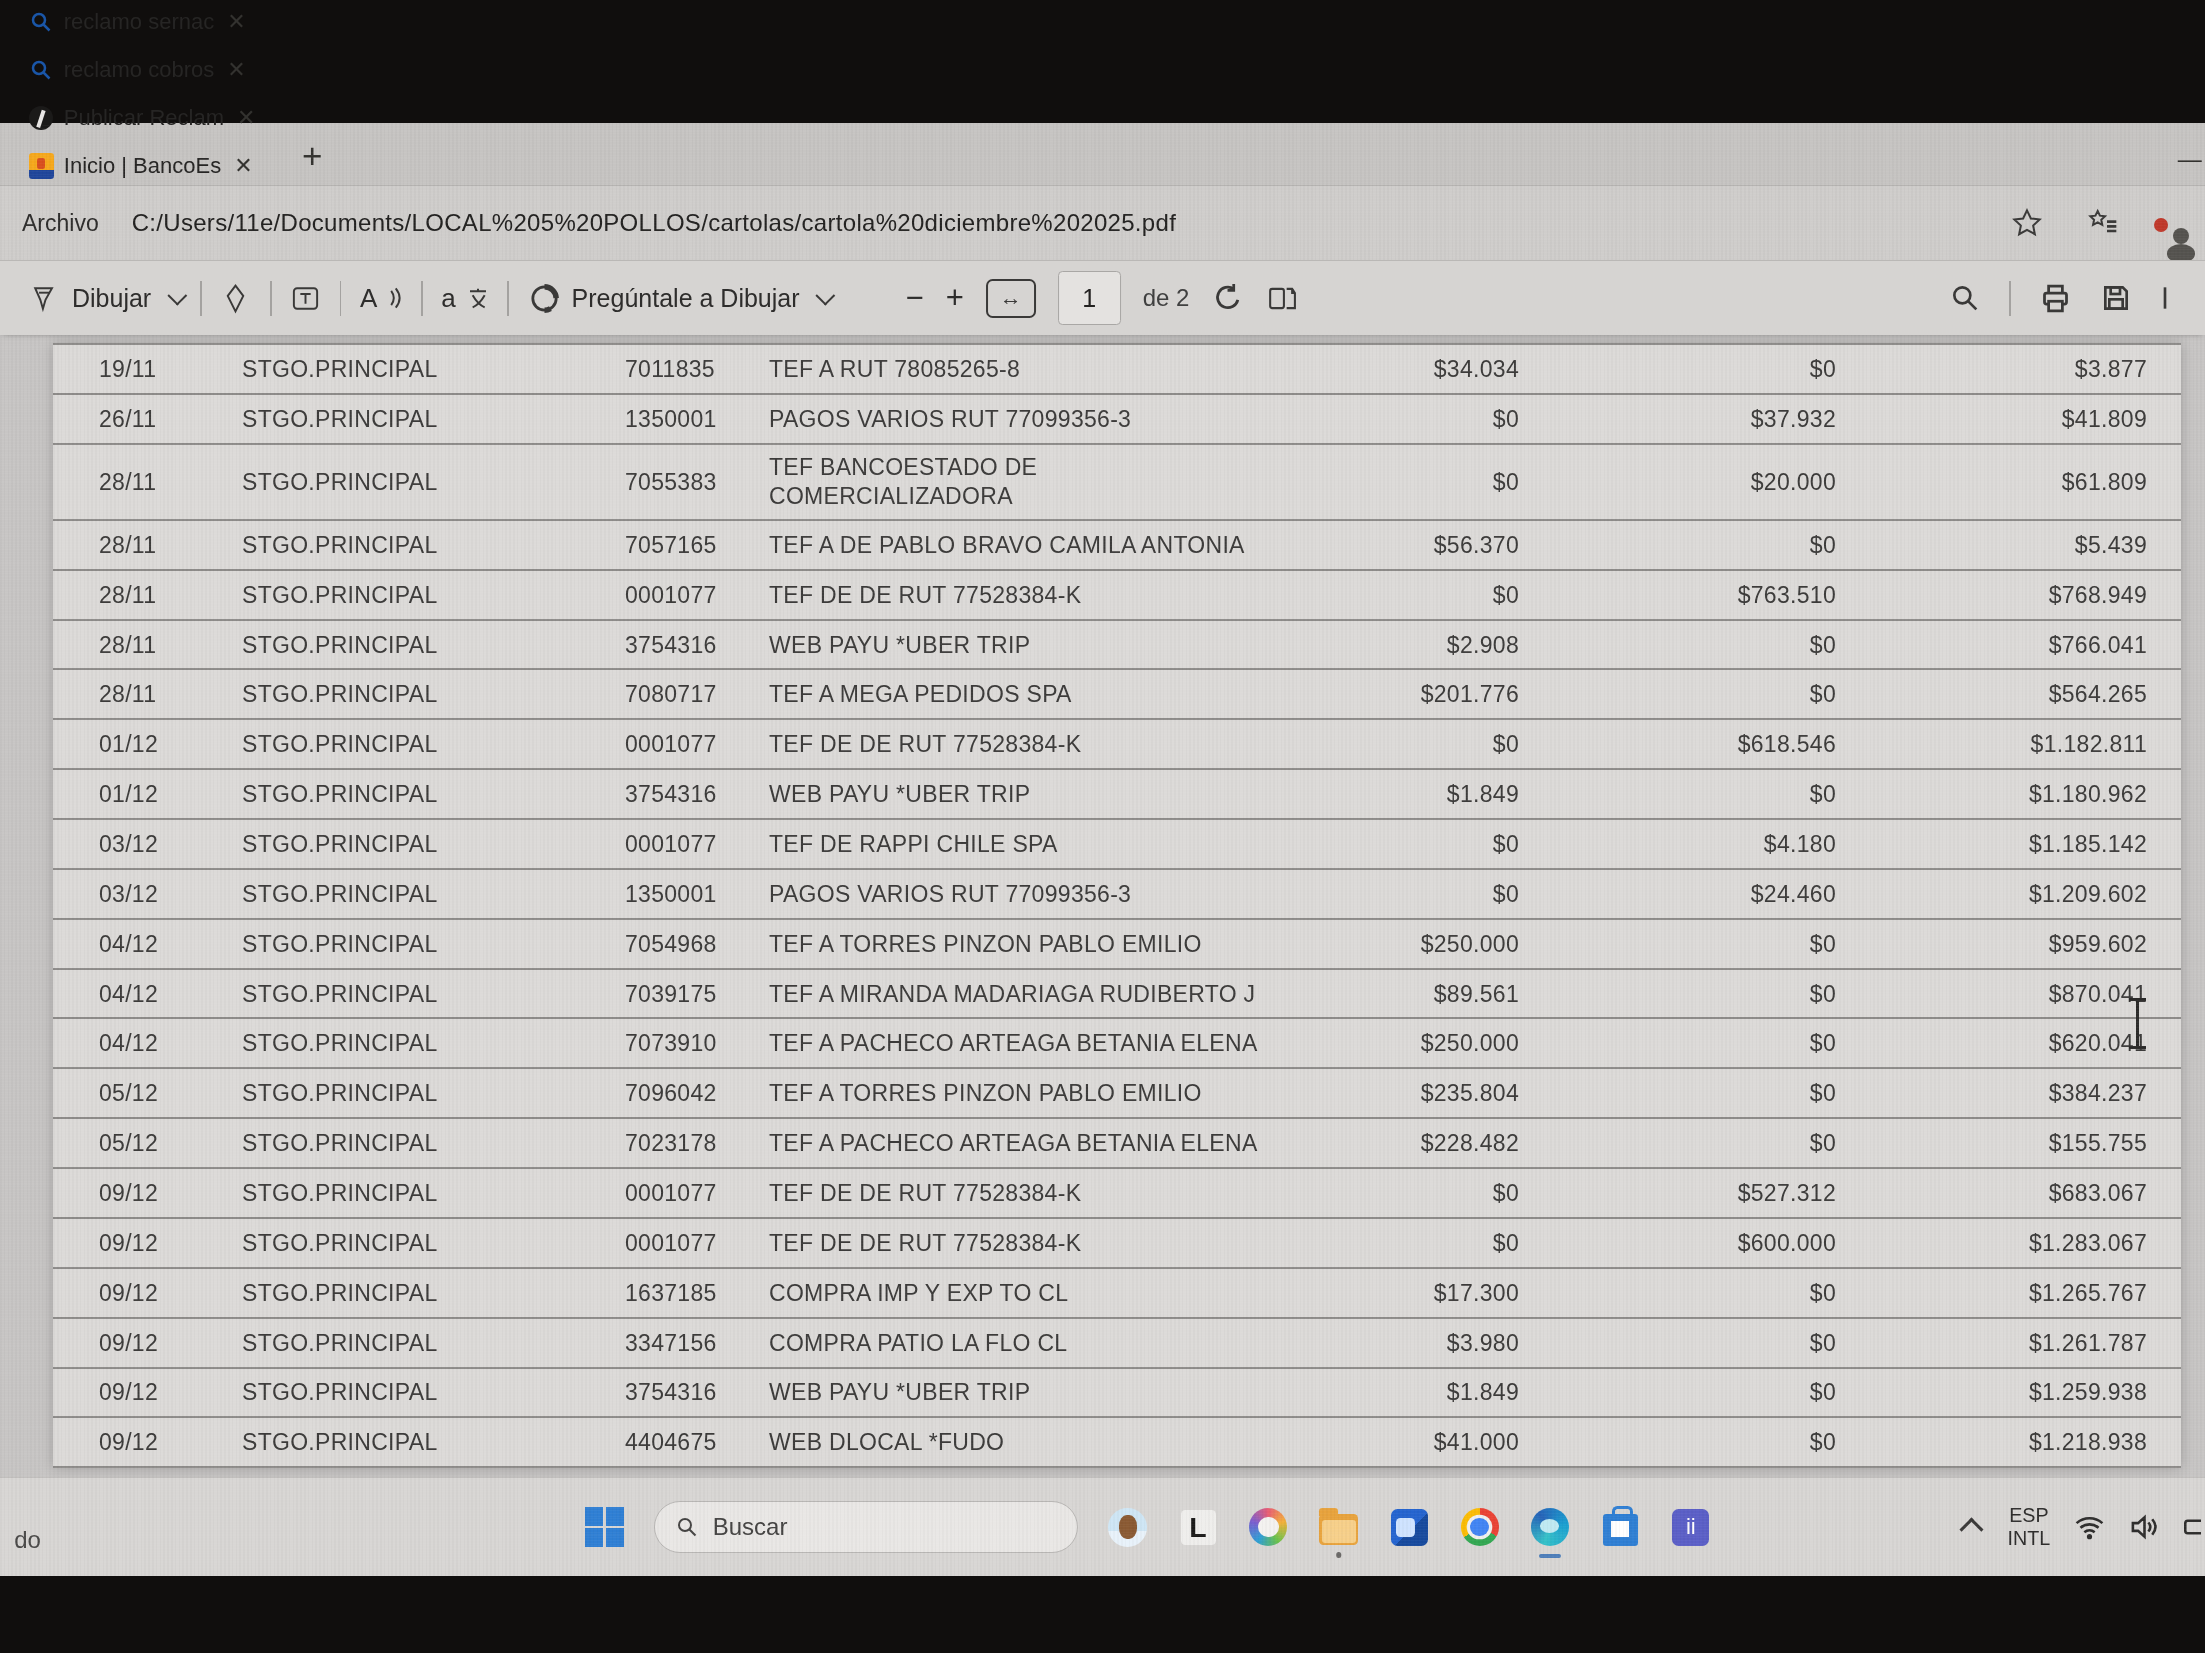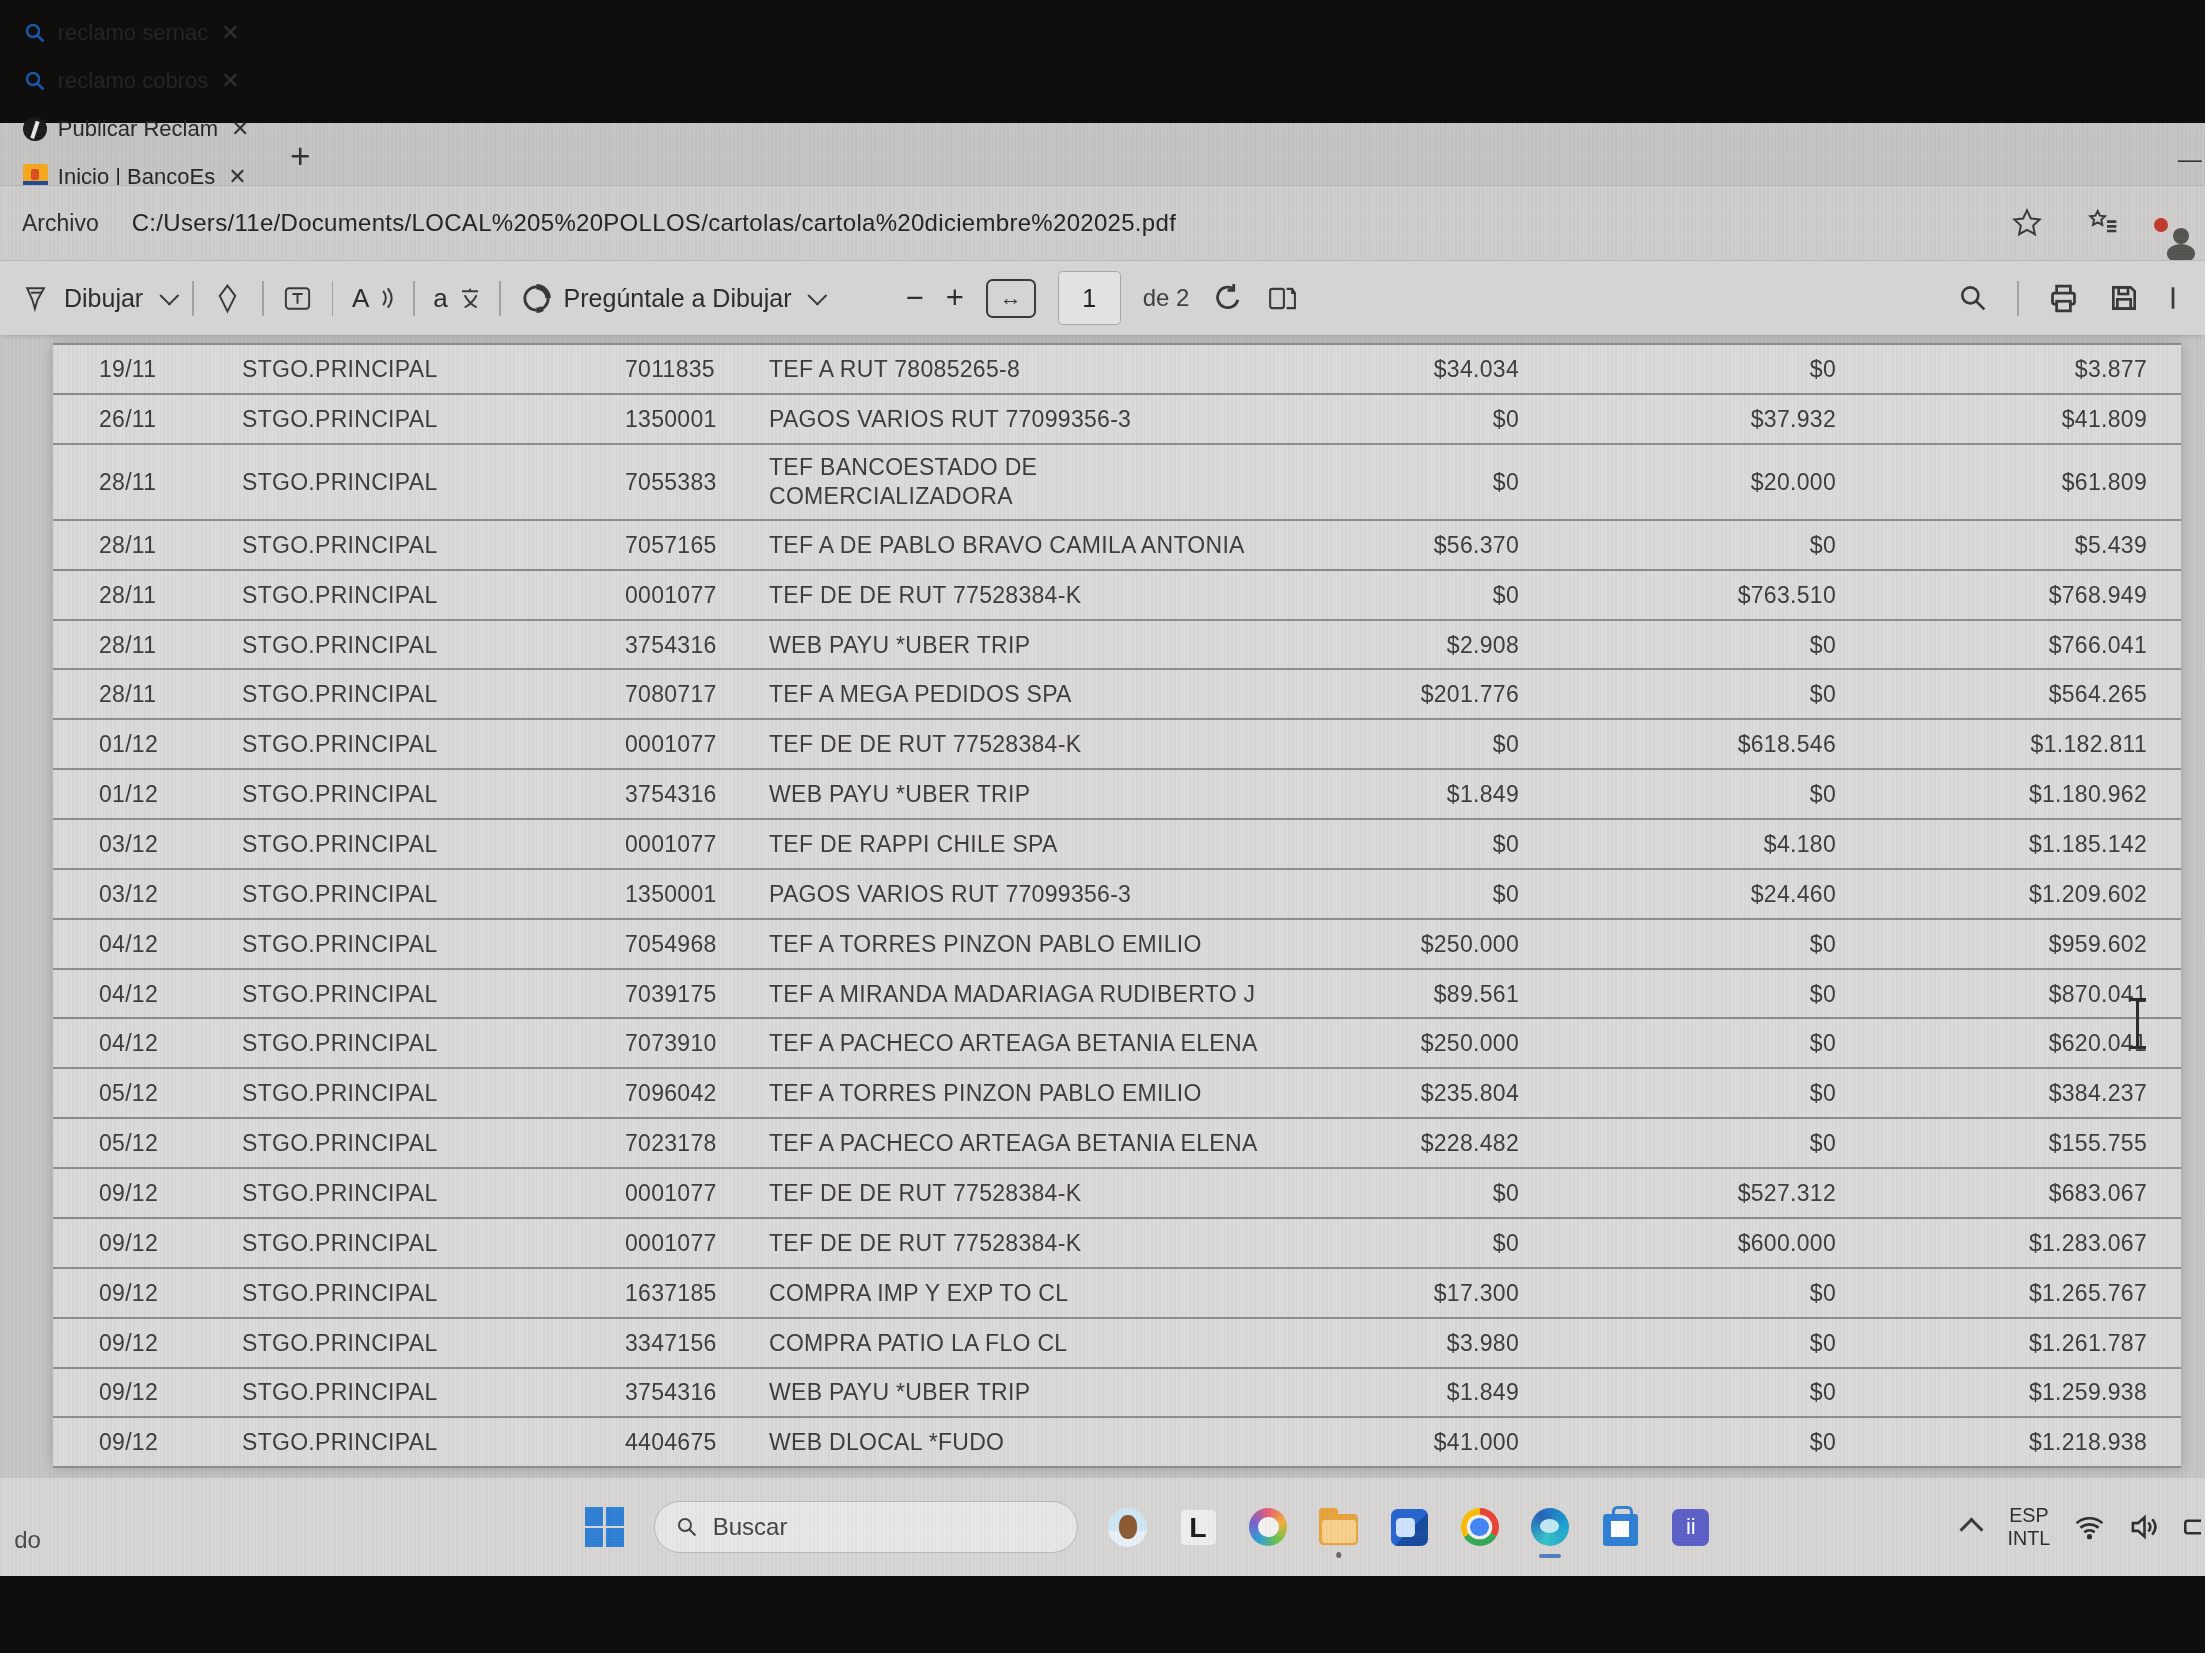--- a/index.html
+++ b/index.html
@@ -18,21 +18,21 @@
   }
   html,body{margin:0;padding:0;background:#000;}
   .photo{position:relative;width:2205px;height:1654px;background:var(--bezel);overflow:hidden;}
   .screen{position:absolute;left:0;right:0;top:123px;bottom:78px;display:flex;flex-direction:column;
     background:var(--tabbar);}
   .screen::after{content:"";position:absolute;inset:0;pointer-events:none;
     background:repeating-linear-gradient(90deg,rgba(0,0,0,.025) 0 1.6px,transparent 1.6px 3.8px),
                repeating-linear-gradient(0deg,rgba(255,255,255,.03) 0 1.1px,transparent 1.1px 2.7px);}
   
   .tabbar{height:59px;display:flex;align-items:center;padding:3.3px 5.5px 0 0;position:relative;}
-  .tab{display:flex;align-items:center;gap:9.8px;padding:0 22px;height:48px;color:#262524;
+  .tab{display:flex;gap:9.8px;padding:0 28px;height:48px;color:#262524;
     font-size:22px;white-space:nowrap;overflow:hidden;flex:0 0 auto;cursor:default;}
   .tab.partial{margin-left:-33px;}
   .tab.active{background:var(--activetab);border-radius:11px 11px 0 0;height:53px;box-shadow:0 0 6.6px rgba(0,0,0,.12);}
   .tab-label{overflow:hidden;text-overflow:clip;max-width:180px;}
   .tab-close{font-size:22px;color:#33322f;padding-left:3.3px;}
   .tab-sep{width:1.6px;height:28.4px;background:#8f8d8b;flex:0 0 auto;}
   .newtab{font-size:35px;color:#33322f;margin-left:18.6px;font-weight:300;}
   .window-btn{position:absolute;right:3.3px;top:22px;font-size:24px;color:#33322f;}
   .favicon{display:inline-flex;width:26px;height:26px;align-items:center;justify-content:center;flex:0 0 auto;}
   .fav-pdf{width:25px;height:28.4px;background:#c0392b;border-radius:4.4px;color:#fff;font-weight:bold;
@@ -46,21 +46,21 @@
   .addrbar{height:74px;background:var(--addr);display:flex;align-items:center;padding:0 22px;position:relative;border-top:1.1px solid #b4b2b0;}
   .addr-prefix{font-size:23px;color:#2e2d2c;margin-right:33px;}
   .addr-url{font-size:24px;color:#232221;letter-spacing:0.3px;}
   .addr-icons{margin-left:auto;display:flex;align-items:center;gap:44px;padding-right:19.7px;}
   .avatar{width:35px;height:35px;border-radius:50%;background:#8a8886;position:relative;overflow:hidden;}
   .avatar::before{content:"";position:absolute;left:9.3px;top:4.4px;width:16.4px;height:16.4px;border-radius:50%;background:#55534f;}
   .avatar::after{content:"";position:absolute;left:3.3px;top:21px;width:28.4px;height:18.6px;border-radius:50%;background:#55534f;}
   .avatar-dot{position:absolute;right:-4.4px;top:-5.5px;width:14.2px;height:14.2px;border-radius:50%;background:#c0392b;}
   .avatar-wrap{position:relative;}
   
-  .pdfbar{height:74px;background:var(--toolbar);display:flex;align-items:center;padding:0 22px;gap:18.6px;
+  .pdfbar{height:74px;background:var(--toolbar);display:flex;align-items:center;padding:0 30px;gap:18.6px;
     border-top:1.1px solid #bab8b6;box-shadow:0 3.3px 5.5px -3.3px rgba(0,0,0,.35);position:relative;z-index:2;}
   .tgroup{display:flex;align-items:center;gap:18.6px;}
   .tbtn{display:flex;align-items:center;gap:11px;color:#2e2d2c;font-size:25px;}
   .tsep{width:1.6px;height:35px;background:#a4a2a0;}
   .chev{width:12px;height:12px;border-right:2.7px solid #3a3938;border-bottom:2.7px solid #3a3938;transform:rotate(45deg) translateY(-3.3px);margin-left:5.5px;}
   .pagebox{width:57px;height:50px;background:#e4e2e0;border:1.6px solid #a9a7a5;border-radius:4.4px;
     font-size:25px;color:#232221;text-align:center;font-family:"Liberation Sans",sans-serif;}
   .center-group{position:absolute;left:50%;transform:translateX(-50%);display:flex;align-items:center;gap:22px;}
   .right-group{margin-left:auto;display:flex;align-items:center;gap:28.4px;padding-right:5.5px;}
   .glyphbtn{font-size:31px;color:#2e2d2c;}

